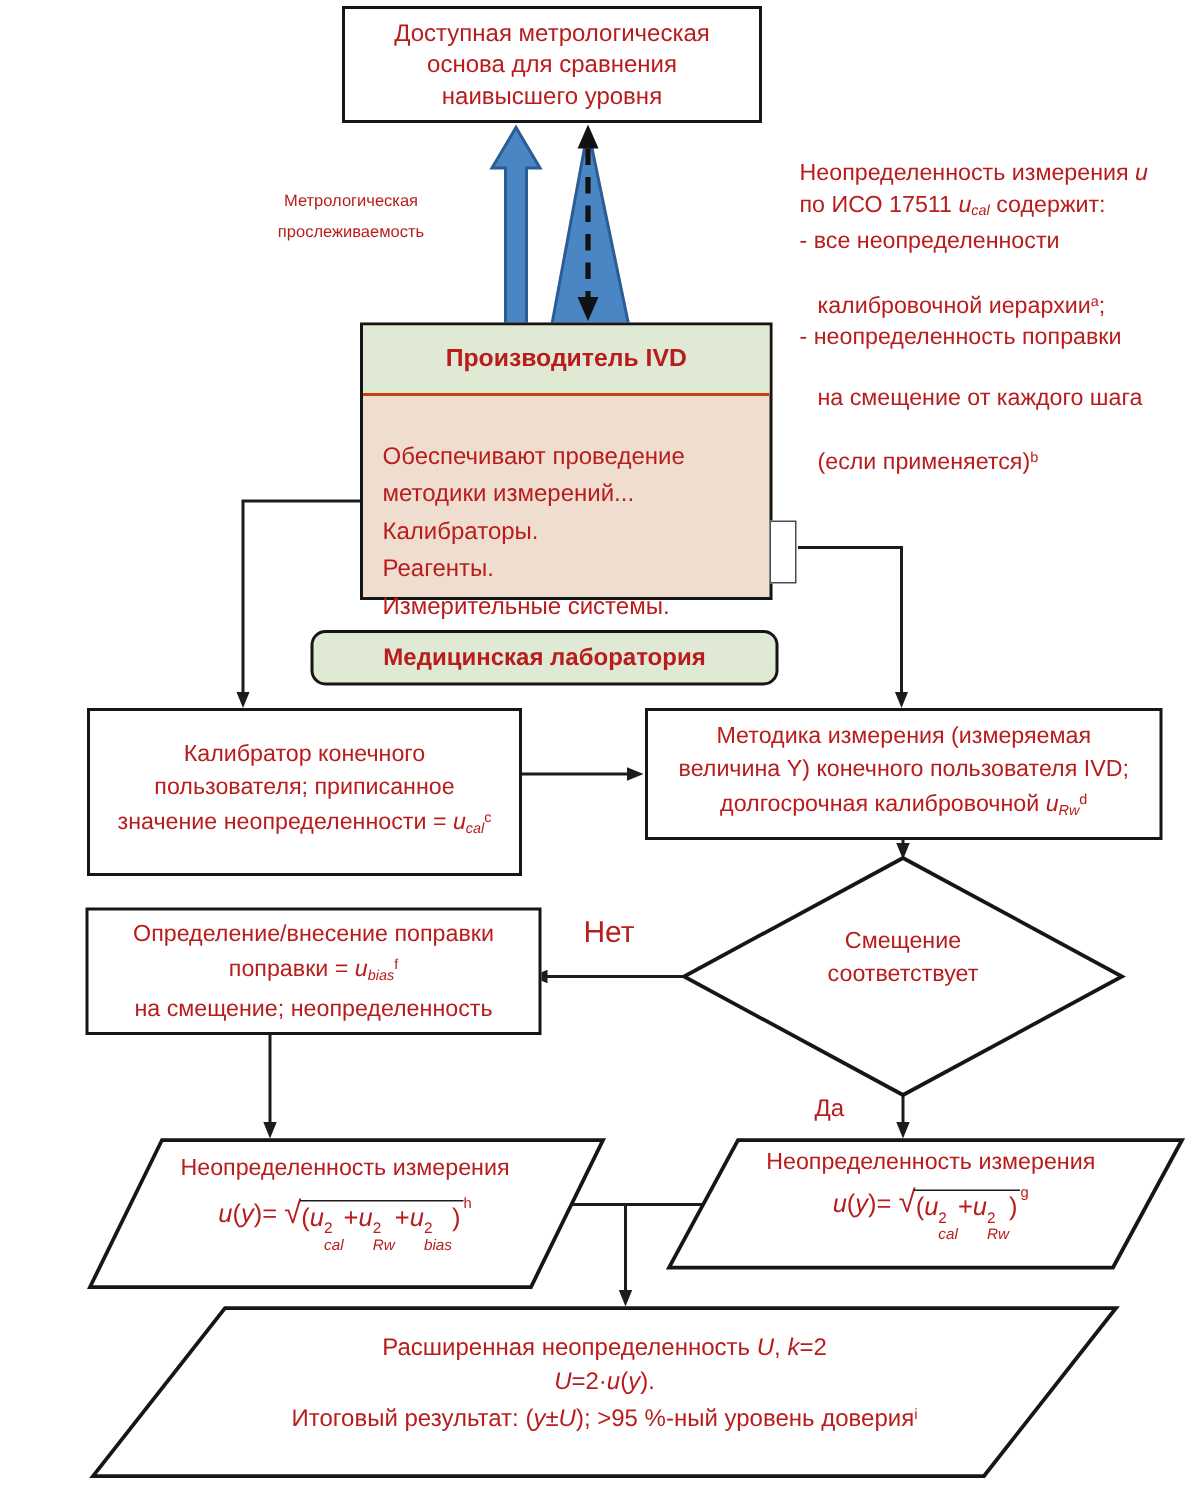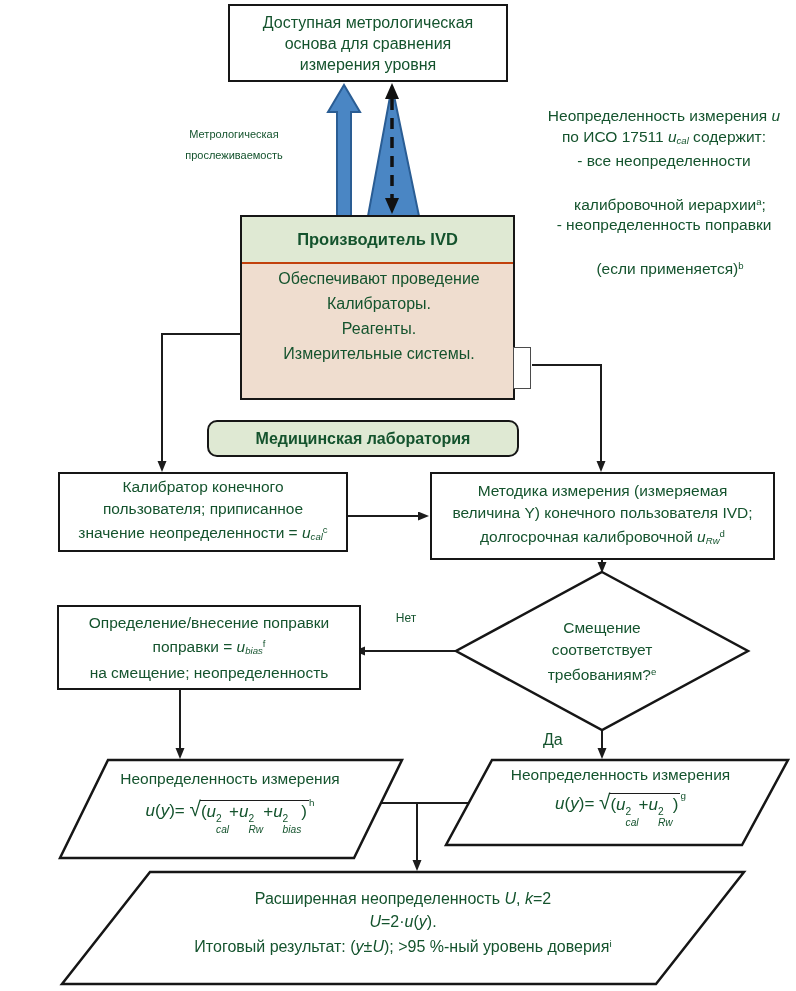--- a/index.html
+++ b/index.html
@@ -1,46 +1,46 @@
 <!DOCTYPE html>
 <html><head>
 <meta charset="utf-8">
 <style>
   html,body{margin:0;padding:0;background:#fff;}
   .canvas{
     position:relative;width:796px;height:991px;background:#fff;overflow:hidden;
-    font-family:"Liberation Sans",sans-serif;color:#14532d;
+    font-family:"Liberation Sans",sans-serif;color:#b91c1c;
   }
   .layer{position:absolute;left:0;top:0;z-index:1;}
   .abs{position:absolute;z-index:2;box-sizing:border-box;}
   .box{border:2px solid #161616;background:#fff;display:flex;flex-direction:column;
        justify-content:center;align-items:center;text-align:center;}
   .line{white-space:nowrap;}
   
   .top-box{left:228px;top:4px;width:280px;height:78px;font-size:16px;line-height:21px;}
   
   .trace-label{left:148px;top:124px;width:172px;text-align:center;font-size:11px;line-height:21px;}
   
-  .note{left:533px;top:106px;width:262px;font-size:15.5px;line-height:20.5px;text-align:center;}
+  .note{left:533px;top:106px;width:262px;font-size:15.5px;line-height:20.5px;}
   .note .indent{padding-left:12px;margin-top:20px;}
   
   .ivd{left:240px;top:215px;width:275px;height:185px;border:2px solid #161616;background:#efddcf;}
   .ivd-header{height:45px;background:#dfe9d3;border-bottom:2px solid #c2410c;
       display:flex;align-items:center;justify-content:center;font-weight:bold;font-size:16.5px;}
-  .ivd-body{padding:2px 10px 0 13px;font-size:16px;line-height:25px;text-align:center;}
+  .ivd-body{padding:28px 10px 0 13px;font-size:16px;line-height:25px;text-align:left;}
   .tab{left:513px;top:347px;width:18px;height:42px;background:#fff;border:1.5px solid #4b4b4b;z-index:3;}
   
   .medlab{left:207px;top:420px;width:312px;height:37px;font-weight:bold;font-size:16px;background:#dfe9d3;border-radius:10px;}
   
-  .calib{left:58px;top:472px;width:290px;height:80px;font-size:15.5px;line-height:21.5px;}
+  .calib{left:58px;top:472px;width:290px;height:112px;font-size:15.5px;line-height:21.5px;}
   .method{left:430px;top:472px;width:345px;height:88px;font-size:15.5px;line-height:21.5px;}
   .correction{left:57px;top:605px;width:304px;height:85px;font-size:15.5px;line-height:21.5px;}
   
   .decision-text{left:502px;top:617px;width:200px;text-align:center;font-size:15.5px;line-height:22px;}
-  .no-label{left:378px;top:611px;width:56px;text-align:center;font-size:12px;}
+  .no-label{left:378px;top:611px;width:56px;text-align:center;font-size:20px;}
   .yes-label{left:543px;top:731px;width:40px;font-size:16px;}
   
   .pg-left-text{left:80px;top:770px;width:300px;text-align:center;font-size:15.5px;}
   .pg-right-text{left:468px;top:766px;width:305px;text-align:center;font-size:15.5px;}
   .pg-bottom-text{left:103px;top:888px;width:600px;text-align:center;font-size:16px;line-height:22.5px;}
   .formula{font-size:17px;margin-top:9px;white-space:nowrap;}
   .pg-right-text .formula{margin-top:6px;}
   
   .it{font-style:italic;}
   .sp{font-size:.62em;vertical-align:.5em;}
@@ -83,41 +83,43 @@
 
     <polygon points="602,572 748,651 602,730 456,651" fill="#fff" stroke="#161616" stroke-width="2.5"></polygon>
     <polygon points="108,760 402,760 354,858 60,858" fill="#fff" stroke="#161616" stroke-width="2.5"></polygon>
     <polygon points="492,760 788,760 742,845 446,845" fill="#fff" stroke="#161616" stroke-width="2.5"></polygon>
     <polygon points="150,872 744,872 656,984 62,984" fill="#fff" stroke="#161616" stroke-width="2.5"></polygon>
   </svg>
 
   <div class="abs box top-box">
     <div class="line">Доступная метрологическая</div>
     <div class="line">основа для сравнения</div>
-    <div class="line">измерения уровня</div>
+    <div class="line">наивысшего уровня</div>
   </div>
 
   <div class="abs trace-label">
     <div class="line">Метрологическая</div>
     <div class="line">прослеживаемость</div>
   </div>
 
   <div class="abs note">
     <div><span>Неопределенность измерения </span><span class="it">u</span></div>
     <div><span>по ИСО 17511 </span><span class="it">u</span><span class="sb it">cal</span><span> содержит:</span></div>
     <div><span>- все неопределенности</span></div>
     <div class="indent"><span>калибровочной иерархии</span><span class="sp">a</span><span>;</span></div>
     <div><span>- неопределенность поправки</span></div>
+    <div class="indent"><span>на смещение от каждого шага</span></div>
     <div class="indent"><span>(если применяется)</span><span class="sp">b</span></div>
   </div>
 
   <div class="abs ivd">
     <div class="ivd-header">Производитель IVD</div>
     <div class="ivd-body">
       <div class="line">Обеспечивают проведение</div>
+      <div class="line">методики измерений...</div>
       <div class="line">Калибраторы.</div>
       <div class="line">Реагенты.</div>
       <div class="line">Измерительные системы.</div>
     </div>
   </div>
   <div class="abs tab"></div>
 
   <div class="abs box medlab">Медицинская лаборатория</div>
 
   <div class="abs box calib">
@@ -128,21 +130,20 @@
 
   <div class="abs box method">
     <div class="line"><span>Методика измерения (измеряемая</span></div>
     <div class="line"><span>величина Y) конечного пользователя IVD;</span></div>
     <div class="line"><span>долгосрочная калибровочной </span><span class="it">u</span><span class="sb it">Rw</span><span class="sp">d</span></div>
   </div>
 
   <div class="abs decision-text">
     <div class="line"><span>Смещение</span></div>
     <div class="line"><span>соответствует</span></div>
-    <div class="line"><span>требованиям?</span><span class="sp">e</span></div>
   </div>
   <div class="abs no-label">Нет</div>
   <div class="abs yes-label">Да</div>
 
   <div class="abs box correction">
     <div class="line"><span>Определение/внесение поправки</span></div>
     <div class="line"><span>поправки = </span><span class="it">u</span><span class="sb it">bias</span><span class="sp">f</span></div>
     <div class="line"><span>на смещение; неопределенность</span></div>
   </div>
 

